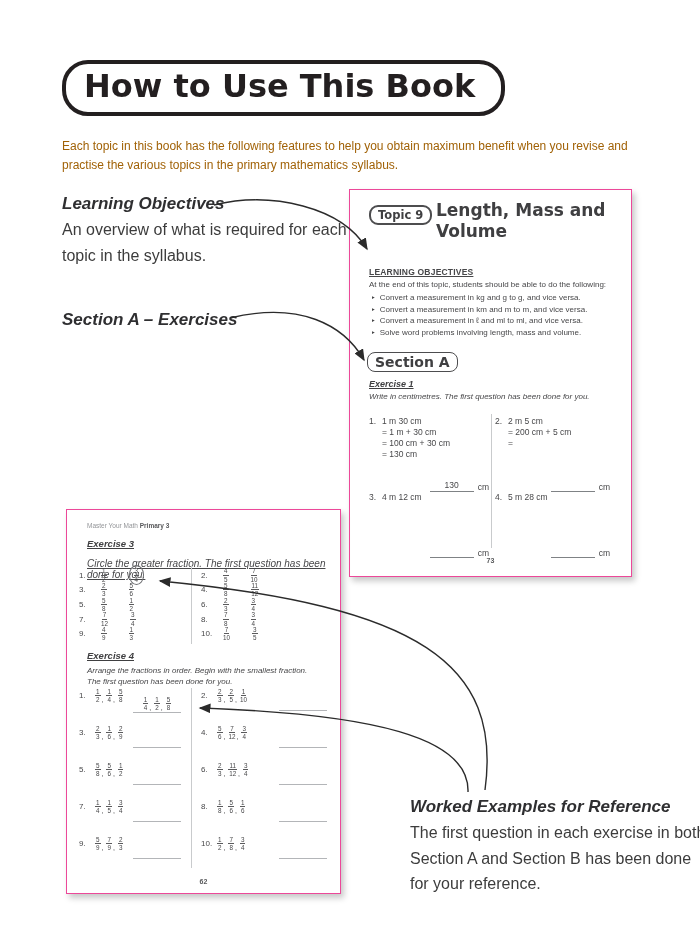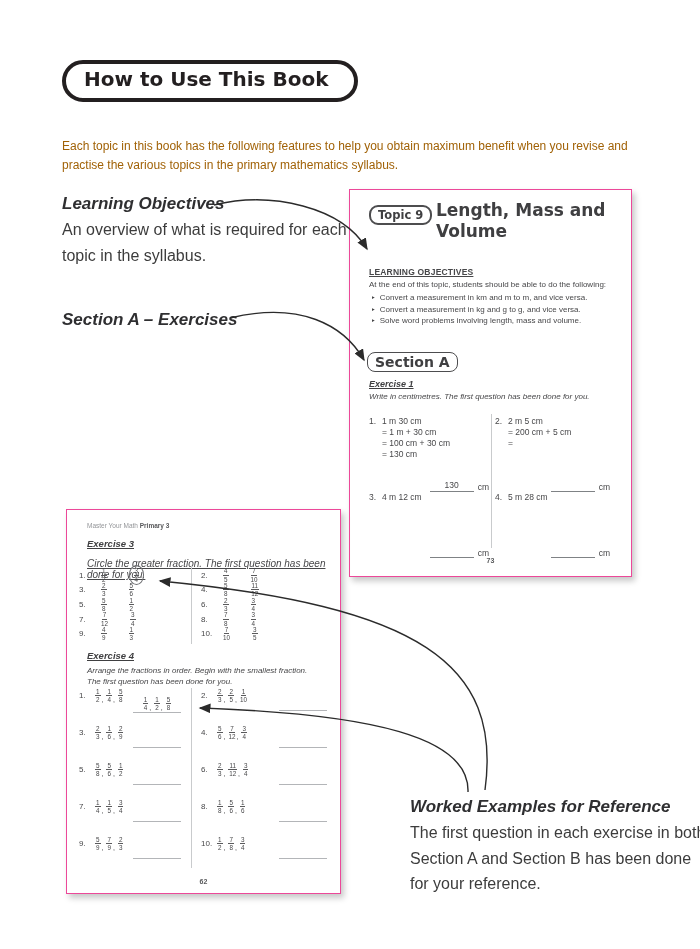--- a/index.html
+++ b/index.html
@@ -9,21 +9,21 @@
   }
 
   
   .title-box {
     position:absolute; left:62px; top:60px;
     border:4px solid #231f20; border-radius:26px;
     padding:3px 26px 7px 18px; background:#fff;
   }
   .title-box h1 {
     margin:0; font-family:"DejaVu Sans", sans-serif;
-    font-size:20px; font-weight:bold; color:#231f20; letter-spacing:0px;
+    font-size:32px; font-weight:bold; color:#231f20; letter-spacing:0px;
   }
 
   .intro {
     position:absolute; left:62px; top:125px; width:604px;
     font-size:12px; line-height:1.62; color:#a16207;
   }
 
   
   .annot h2 { margin:0 0 3px 0; font-size:17px; font-style:italic; font-weight:bold; color:#2f2f31; }
   .annot p  { margin:0; font-size:16px; line-height:1.6; color:#3c3c3c; }
@@ -147,25 +147,29 @@
 
   <div class="page-preview" id="right-page">
     <span class="topic-badge">Topic 9</span>
     <div class="topic-title">Length, Mass and Volume</div>
 
     <div class="lo-head">LEARNING OBJECTIVES</div>
     <div class="lo-intro">At the end of this topic, students should be able to do the following:</div>
     <div class="lo-list" id="lo-list">
         <div class="lo-bullet">
           <span class="glyph">▸</span>
-          <span>Convert a measurement in km and m to m, and vice versa.</span>
+          <span>Convert a measurement in kg and g to g, and vice versa.</span>
         </div>
         <div class="lo-bullet">
           <span class="glyph">▸</span>
-          <span>Convert a measurement in kg and g to g, and vice versa.</span>
+          <span>Convert a measurement in km and m to m, and vice versa.</span>
+        </div>
+        <div class="lo-bullet">
+          <span class="glyph">▸</span>
+          <span>Convert a measurement in ℓ and ml to ml, and vice versa.</span>
         </div>
         <div class="lo-bullet">
           <span class="glyph">▸</span>
           <span>Solve word problems involving length, mass and volume.</span>
         </div>
       </div>
 
     <span class="section-badge">Section A</span>
     <div class="ex-head" id="ex1-head">Exercise 1</div>
     <div class="ex-instr" id="ex1-instr">Write in centimetres. The first question has been done for you.</div>

